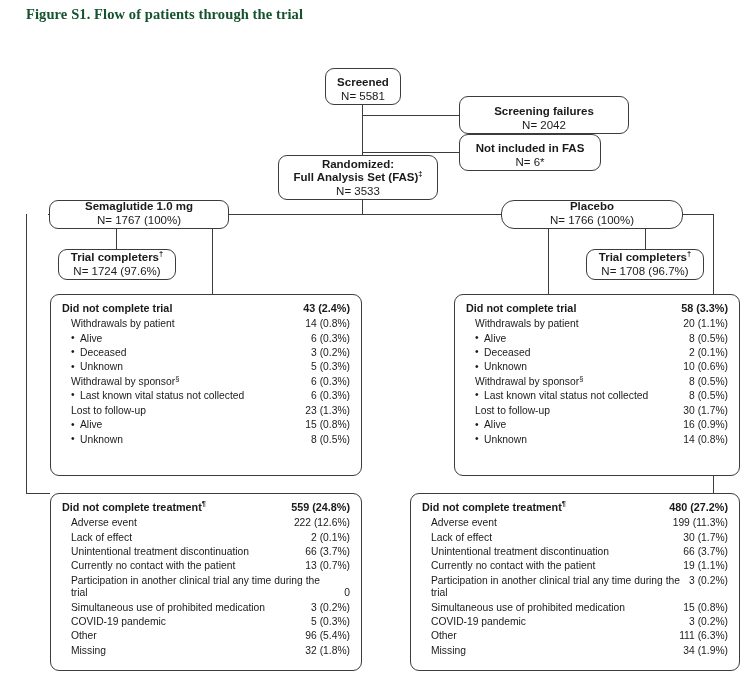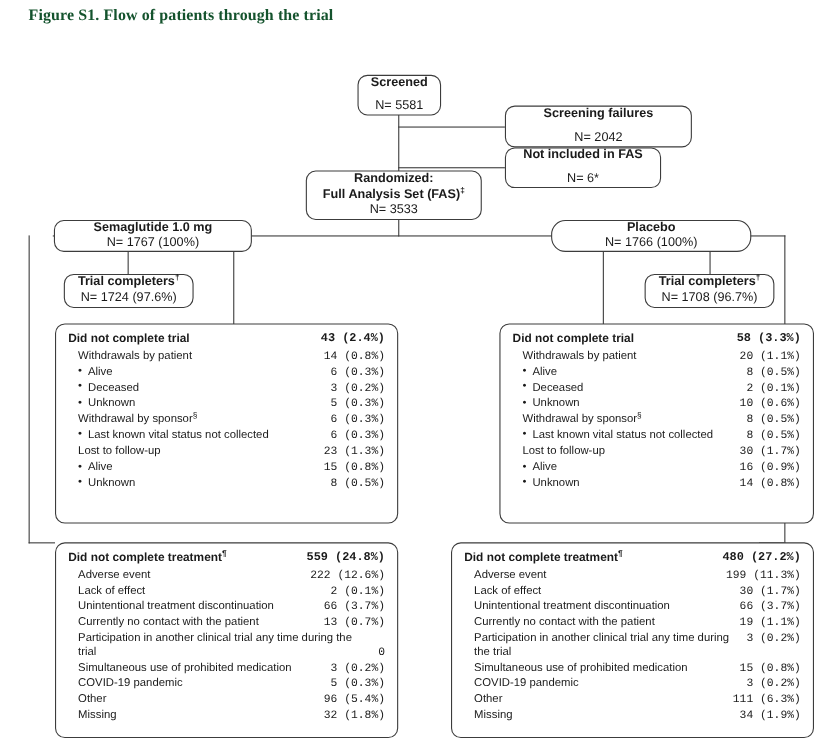--- a/index.html
+++ b/index.html
@@ -14,35 +14,35 @@
     font-weight:bold;font-size:14.5px;letter-spacing:.1px;color:#14532d;
   }
   
   .line{position:absolute;background:#3c3c3c;}
   .vline{width:1.4px;}
   .hline{height:1.4px;}
   
   .box{
     position:absolute;box-sizing:border-box;
     border:1.4px solid #3c3c3c;border-radius:9px;background:#fff;
-    display:flex;flex-direction:column;align-items:center;justify-content:space-between;
+    display:flex;flex-direction:column;align-items:center;justify-content:flex-end;
     text-align:center;line-height:1.2;
   }
   .box .b-title{font-weight:bold;font-size:11.5px;}
   .box .b-n{font-size:11.5px;}
   sup{font-size:7.5px;vertical-align:super;line-height:0;}
   
   .panel{
     position:absolute;box-sizing:border-box;
     border:1.4px solid #3c3c3c;border-radius:9px;background:#fff;
     padding:7px 11px 6px 11px;
   }
   .prow{display:flex;align-items:flex-end;font-size:10.3px;line-height:1.18;margin-bottom:2.2px;}
   .plabel{flex:1 1 auto;padding-right:6px;}
-  .pval{flex:0 0 auto;text-align:right;white-space:nowrap;font-family:Liberation Mono, monospace;}
+  .pval{flex:0 0 auto;text-align:right;white-space:nowrap;}
   .prow.head{font-weight:bold;font-size:10.8px;margin-bottom:3.5px;}
   .prow.head .pval{font-weight:bold;}
   .lvl1 .plabel{padding-left:9px;}
   .lvl2 .plabel{padding-left:18px;position:relative;}
   .lvl2 .plabel .bullet{position:absolute;left:9px;top:-0.5px;}
   .prow.tall{margin-bottom:3px;}
   .prow.tall .pval{align-self:flex-end;}
   .prow.tall.top-val .pval{align-self:flex-start;}
 </style>
 </head>

